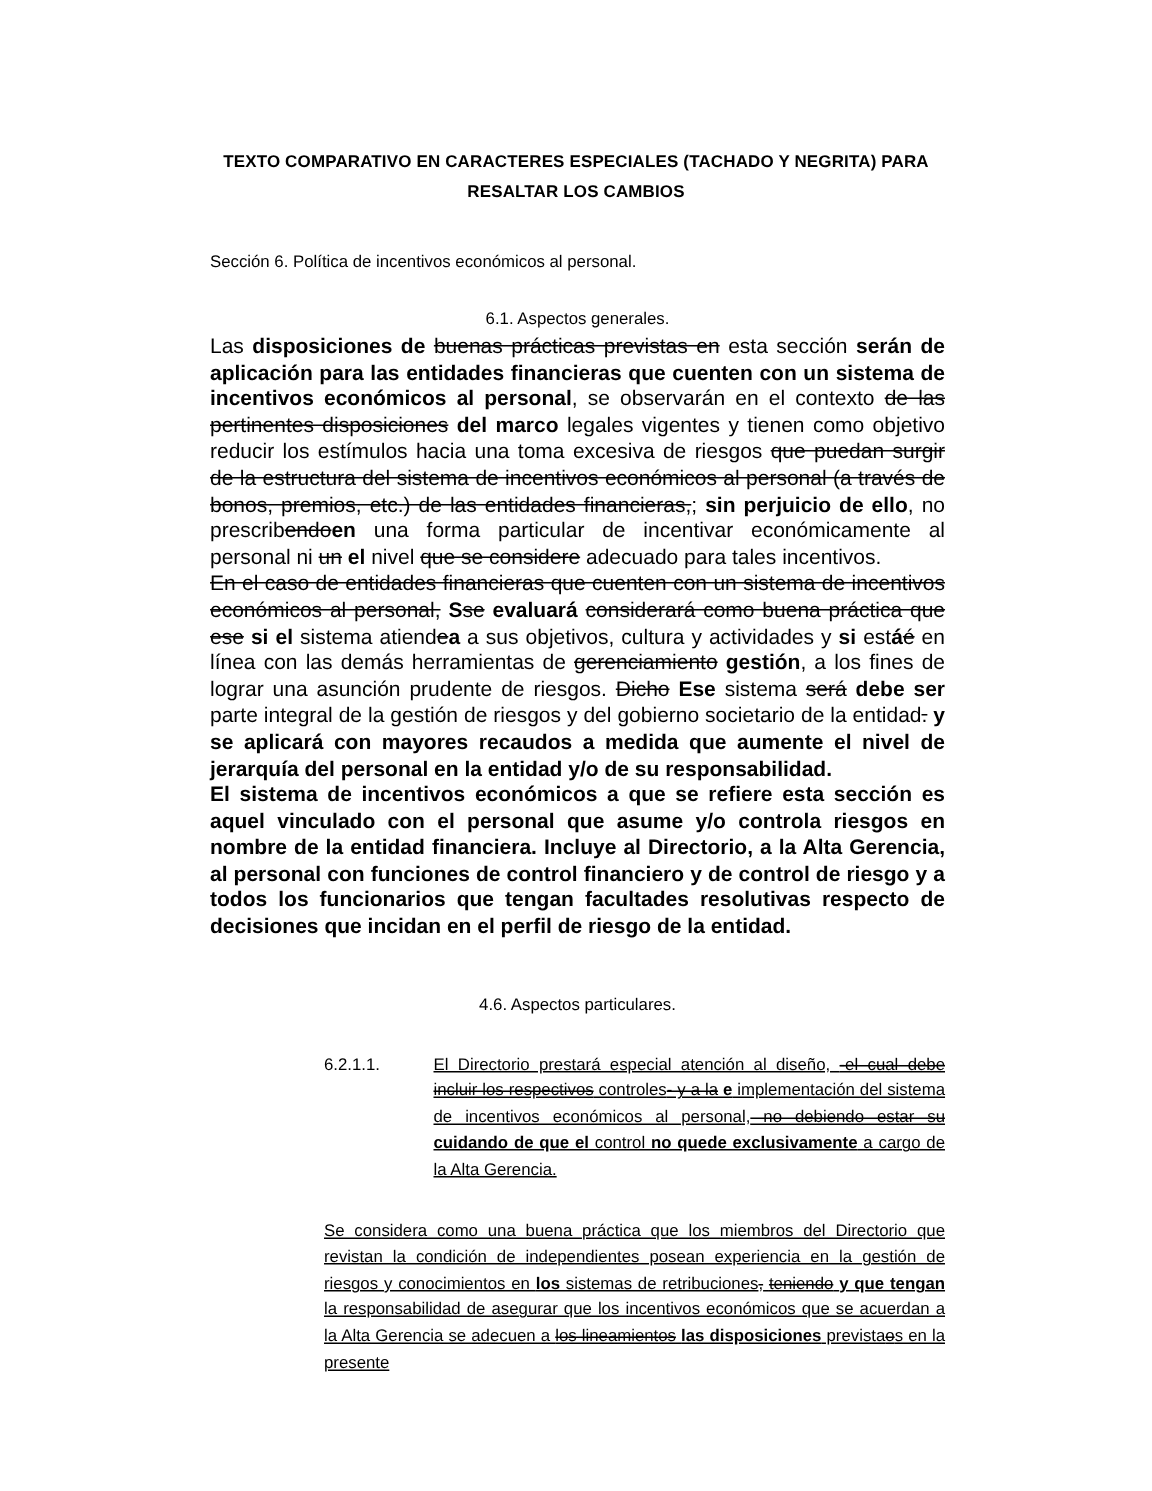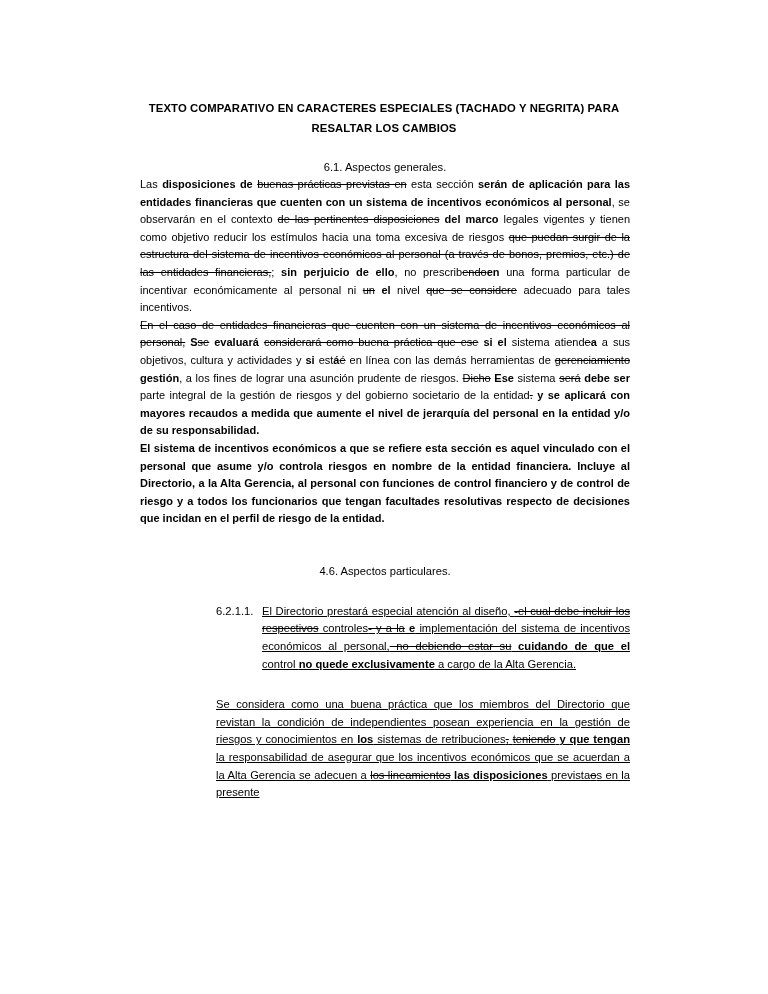--- a/index.html
+++ b/index.html
@@ -40,31 +40,31 @@
   .sec-head {
     font-size: 11.2px;
     line-height: 17px;
     margin-top: 29px;
   }
   .sec-head.l1 { margin-left: 0px; }
   .sec-head.l2 { margin-left: 0px; margin-top: 21px; text-align: center; }
   .sec-head.l3 { margin-left: 31px; margin-top: 22px; }
 
   p.body-par {
-    font-size: 11px;
+    font-size: 14px;
     line-height: 17.6px;
     text-align: justify;
     margin: 0;
     hyphens: none;
   }
   .indent1 { margin-left: 30px; margin-right: 0px; }
   .indent2 { margin-left: 76px; margin-right: 0px; }
 
   .gap-par { margin-top: 19px; }
-  .gap-sub { margin-top: 23px; }
+  .gap-sub { margin-top: 23px; gap: 27px; }
 
   .numbered {
     display: flex;
     font-size: 11.2px;
     line-height: 17.6px;
   }
   .numbered .num {
     flex: 0 0 auto;
     width: 46px;
     white-space: nowrap;
@@ -80,20 +80,21 @@
   }
 </style>
 </head>
 <body>
 
 <div class="page">
 
   <div class="doc-title">TEXTO COMPARATIVO EN CARACTERES ESPECIALES (TACHADO Y NEGRITA) PARA RESALTAR LOS CAMBIOS</div>
 
 
+  <div class="sec-head l1">Sección 6. Política de incentivos económicos al personal.</div>
 
   <div class="sec-head l2">6.1. Aspectos generales.</div>
 
   <p class="body-par indent1 gap-par"><span>Las </span><span style="font-weight: bold;">disposiciones de</span><span> </span><span class="st">buenas prácticas previstas en</span><span> esta sección </span><span style="font-weight: bold;">serán de aplicación para las entidades financieras que cuenten con un sistema de incentivos económicos al personal</span><span>, se observarán en el contexto </span><span class="st">de las pertinentes disposiciones</span><span> </span><span style="font-weight: bold;">del marco</span><span> legales vigentes y tienen como objetivo reducir los estímulos hacia una toma excesiva de riesgos </span><span class="st">que puedan surgir de la estructura del sistema de incentivos económicos al personal (a través de bonos, premios, etc.) de las entidades financieras,</span><span>; </span><span style="font-weight: bold;">sin perjuicio de ello</span><span>, no prescrib</span><span class="st">endo</span><span style="font-weight: bold;">en</span><span> una forma particular de incentivar económicamente al personal ni </span><span class="st">un</span><span> </span><span style="font-weight: bold;">el</span><span> nivel </span><span class="st">que se considere</span><span> adecuado para tales incentivos.</span></p>
 
   <p class="body-par indent1 gap-par"><span class="st">En el caso de entidades financieras que cuenten con un sistema de incentivos económicos al personal,</span><span> </span><span style="font-weight: bold;">S</span><span class="st">se</span><span> </span><span style="font-weight: bold;">evaluará</span><span> </span><span class="st">considerará como buena práctica que ese</span><span> </span><span style="font-weight: bold;">si el</span><span> sistema atiend</span><span class="st">e</span><span style="font-weight: bold;">a</span><span> a sus objetivos, cultura y actividades y </span><span style="font-weight: bold;">si</span><span> est</span><span style="font-weight: bold;">á</span><span class="st">é</span><span> en línea con las demás herramientas de </span><span class="st">gerenciamiento</span><span> </span><span style="font-weight: bold;">gestión</span><span>, a los fines de lograr una asunción prudente de riesgos. </span><span class="st">Dicho</span><span> </span><span style="font-weight: bold;">Ese</span><span> sistema </span><span class="st">será</span><span> </span><span style="font-weight: bold;">debe ser</span><span> parte integral de la gestión de riesgos y del gobierno societario de la entidad</span><span class="st">.</span><span> </span><span style="font-weight: bold;">y se aplicará con mayores recaudos a medida que aumente el nivel de jerarquía del personal en la entidad y/o de su responsabilidad.</span></p>
 
   <p class="body-par indent1 gap-par"><span style="font-weight: bold;">El sistema de incentivos económicos a que se refiere esta sección es aquel vinculado con el personal que asume  y/o controla riesgos en nombre de la entidad financiera. Incluye al Directorio, a la Alta Gerencia, al personal con funciones de control financiero y de control de riesgo y a todos los funcionarios que tengan facultades resolutivas respecto de decisiones que incidan en el perfil de riesgo de la entidad.</span></p>
 
   <div class="sec-head l2" style="margin-top:35px;">4.6. Aspectos particulares.</div>

